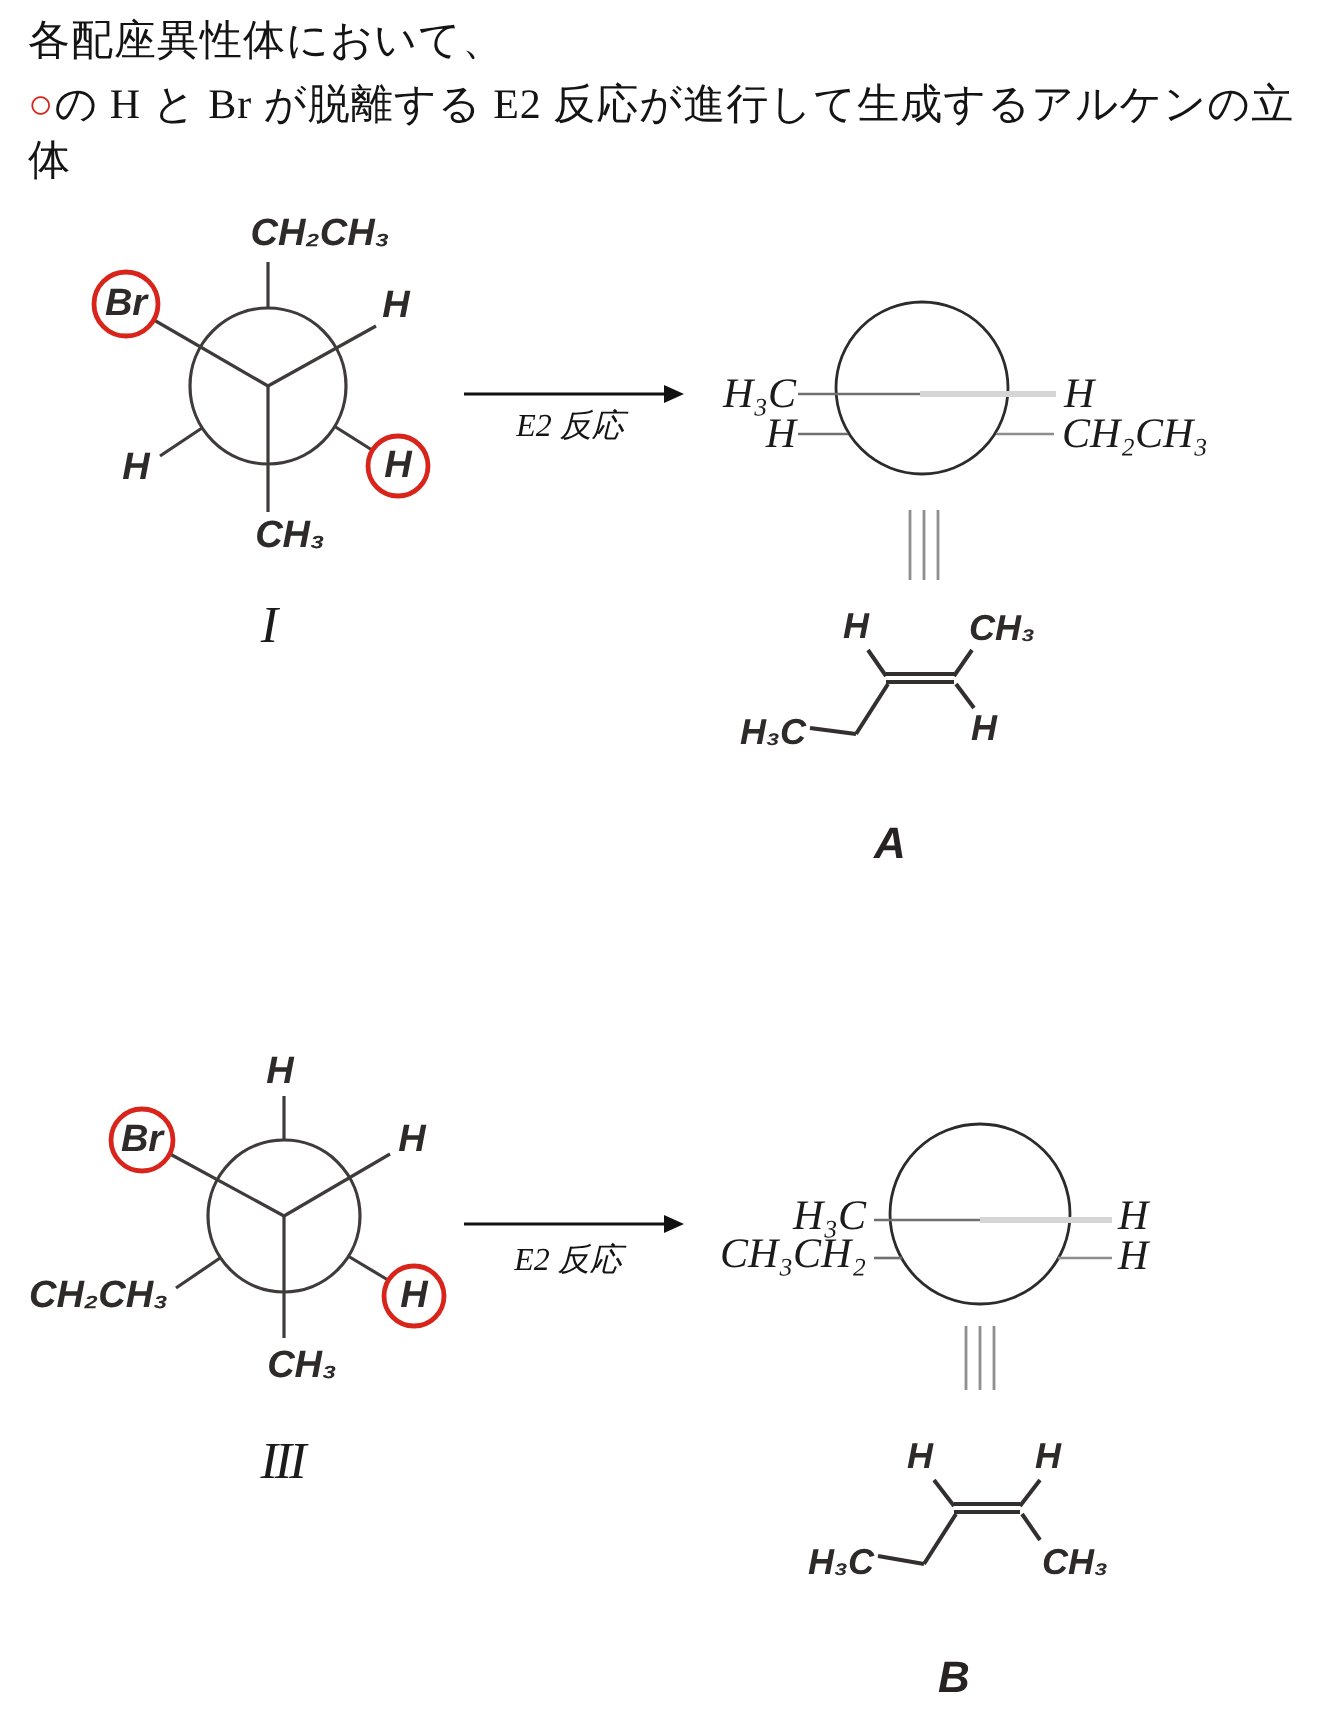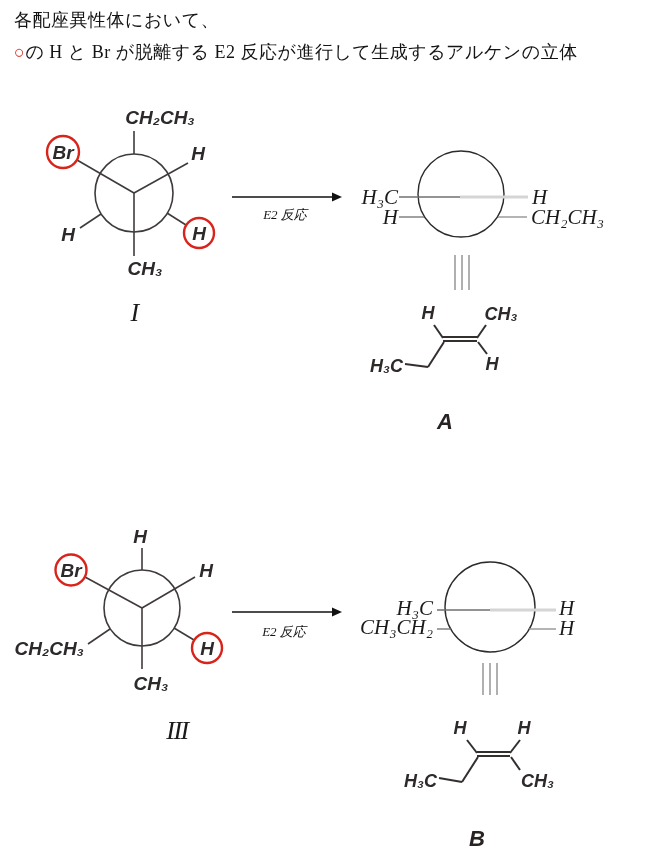--- a/index.html
+++ b/index.html
@@ -10,24 +10,24 @@
   .cc{transform:translate(-50%,-50%);}
   .rr{transform:translate(-100%,-50%);}
   .ll{transform:translate(0,-50%);}
   .sans{font-family:"Liberation Sans","DejaVu Sans",sans-serif;font-weight:bold;
         font-size:19px;color:#2d2a29;}
   .sans-sm{font-size:18px;}
   .serifchem{font-family:"Liberation Serif","DejaVu Serif",serif;font-weight:normal;
         font-size:21px;color:#1b1b1b;}
   .roman{font-family:"Liberation Serif","DejaVu Serif",serif;font-size:26px;
         color:#1b1b1b;letter-spacing:-1.5px;}
-  .e2lbl{font-family:"Liberation Serif","DejaVu Serif",serif;font-size:13px;color:#141414;}
+  .e2lbl{font-family:"Liberation Serif","DejaVu Serif",serif;font-size:16px;color:#141414;}
   .prodlbl{font-size:22px;color:#272322;}
   .head{position:absolute;font-family:"Liberation Serif","DejaVu Serif",serif;
-        font-size:18px;color:#141414;line-height:28px;letter-spacing:0.5px;}
+        font-size:21px;color:#141414;line-height:28px;letter-spacing:0.5px;}
   .marker{color:#d8241a;}
 </style>
 </head>
 <body>
 
 <div id="page">
 
   <svg id="art" width="665" height="856" viewBox="0 0 665 856">
 
     <g fill="none" stroke="#3f3b3a" stroke-width="1.6">
@@ -133,21 +133,21 @@
   <div class="lbl sans sans-sm rr" style="left:403px;top:366px;">H₃C</div>
   <div class="lbl sans sans-sm cc" style="left:492px;top:364px;">H</div>
   <div class="lbl sans prodlbl cc" style="left:445px;top:422px;">A</div>
 
   <div class="lbl sans cc" style="left:140px;top:536px;">H</div>
   <div class="lbl sans cc" style="left:71px;top:570px;">Br</div>
   <div class="lbl sans cc" style="left:206px;top:570px;">H</div>
   <div class="lbl sans rr" style="left:84px;top:648px;">CH₂CH₃</div>
   <div class="lbl sans cc" style="left:207px;top:648px;">H</div>
   <div class="lbl sans cc" style="left:151px;top:683px;">CH₃</div>
-  <div class="lbl roman cc" style="left:141px;top:731px;margin-left:36px;">III</div>
+  <div class="lbl roman cc" style="left:141px;top:731px;">III</div>
   <div class="lbl e2lbl cc" style="left:284px;top:631px;">E2 反応</div>
 
   <div class="lbl serifchem rr" style="left:433px;top:608px;">H₃C</div>
   <div class="lbl serifchem rr" style="left:433px;top:627px;">CH₃CH₂</div>
   <div class="lbl serifchem ll" style="left:559px;top:608px;">H</div>
   <div class="lbl serifchem ll" style="left:559px;top:628px;">H</div>
 
   <div class="lbl sans sans-sm cc" style="left:460px;top:728px;">H</div>
   <div class="lbl sans sans-sm cc" style="left:524px;top:728px;">H</div>
   <div class="lbl sans sans-sm rr" style="left:437px;top:781px;">H₃C</div>

